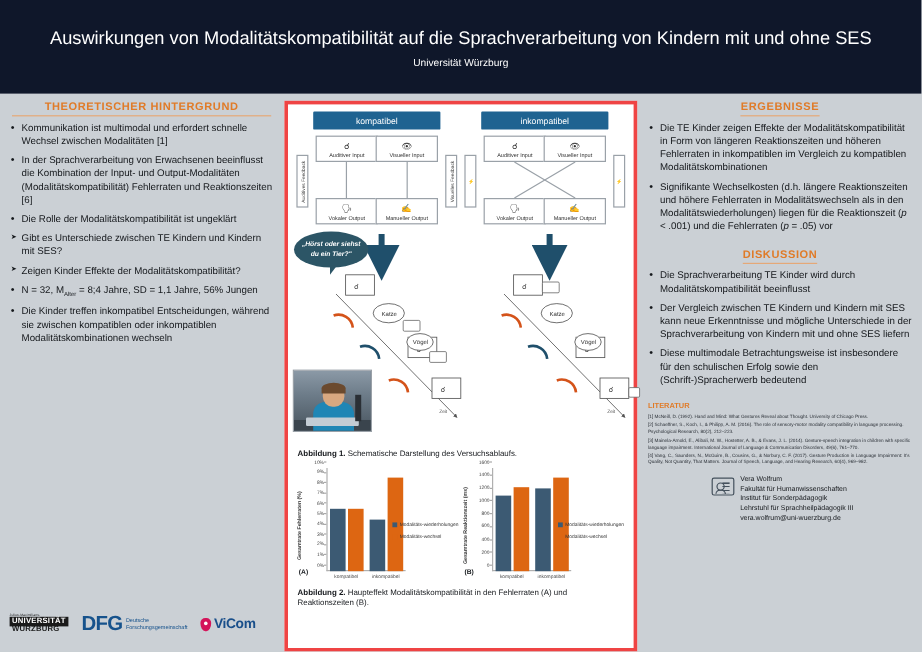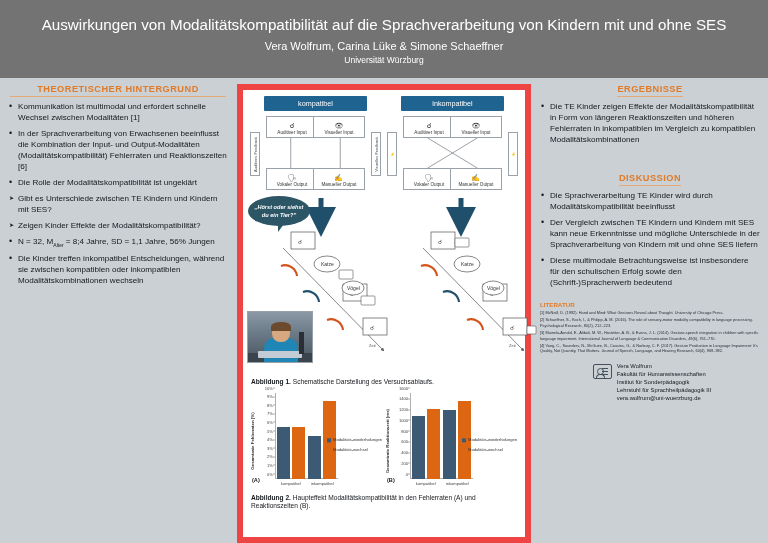--- a/index.html
+++ b/index.html
@@ -6,32 +6,32 @@
   body {
     width: 768px; height: 543px;
     font-family: "Liberation Sans", sans-serif;
     background: #ccd1d6;
     overflow: hidden;
   }
   .poster { position: relative; width: 768px; height: 543px; background: #cbd0d5; }
 
   
   .header {
-    height: 78px; background: #737373; color: #ffffff;
+    height: 78px; background: #0f172a; color: #ffffff;
     display: flex; flex-direction: column; align-items: center;
     justify-content: center; padding-top: 2px;
   }
   .header h1 { font-size: 15.2px; font-weight: 400; line-height: 1.32; text-align: center; }
   .header .authors { font-size: 11px; margin-top: 4px; font-weight: 400; }
   .header .affil { font-size: 8.5px; margin-top: 3px; font-weight: 400; }
 
   
   .body { display: flex; height: 465px; padding: 6px 4px 0 4px; gap: 5px; }
   .col-left  { width: 228px; display: flex; flex-direction: column; }
-  .col-mid   { width: 294px; background: #ffffff; border: 6px solid #ef4444; }
+  .col-mid   { width: 294px; background: #ffffff; border: 3px solid #ef4444; }
   .col-right { width: 228px; display: flex; flex-direction: column; align-items: center; }
 
   .sect-title {
     color: #e07b28; font-size: 9.2px; font-weight: bold; letter-spacing: .5px;
     text-align: center; padding-bottom: 2px; border-bottom: 1.3px solid #e5a877;
     margin: 0 6px 4px 6px;
   }
   ul.bullets { list-style: none; margin: 0 4px; }
   ul.bullets li {
     position: relative; padding-left: 10px; margin-bottom: 5px;
@@ -170,21 +170,20 @@
      background:#fff; border-radius:50%; }
   .logo-vicom .vt { font-size: 11.5px; font-weight: bold; color: #1a4f8a; letter-spacing: -.3px; }
 </style>
 </head>
 <body>
 
 <div class="poster">
 
   <div class="header">
     <h1>Auswirkungen von Modalitätskompatibilität auf die Sprachverarbeitung von Kindern mit und ohne SES</h1>
-    <div class="authors">Vera Wolfrum, Carina Lüke &amp; Simone Schaeffner</div>
     <div class="affil">Universität Würzburg</div>
   </div>
 
   <div class="body">
 
     <div class="col-left">
       <div class="sect-title">THEORETISCHER HINTERGRUND</div>
       <ul class="bullets">
         <li>Kommunikation ist multimodal und erfordert schnelle Wechsel zwischen Modalitäten [1]</li>
         <li>In der Sprachverarbeitung von Erwachsenen beeinflusst die Kombination der Input- und Output-Modalitäten (Modalitätskompatibilität) Fehlerraten und Reaktionszeiten [6]</li>
@@ -459,23 +458,28 @@
       <div class="caption">
         <b>Abbildung 2.</b>
         <span>Haupteffekt Modalitätskompatibilität in den Fehlerraten (A) und Reaktionszeiten (B).</span>
       </div>
     </div>
 
     <div class="col-right">
       <div class="sect-title">ERGEBNISSE</div>
       <ul class="bullets">
         <li>Die TE Kinder zeigen Effekte der Modalitätskompatibilität in Form von längeren Reaktionszeiten und höheren Fehlerraten in inkompatiblen im Vergleich zu kompatiblen Modalitätskombinationen</li>
+        <li>
+          Signifikante Wechselkosten (d.h. längere Reaktionszeiten und höhere Fehlerraten in
+          Modalitätswechseln als in den Modalitätswiederholungen) liegen für die Reaktionszeit
+          (<i>p</i> &lt; .001) und die Fehlerraten (<i>p</i> = .05) vor
+        </li>
       </ul>
 
-      <div class="sect-title" style="margin-top:23px">DISKUSSION</div>
+      <div class="sect-title" style="margin-top:8px">DISKUSSION</div>
       <ul class="bullets">
         <li>Die Sprachverarbeitung TE Kinder wird durch Modalitätskompatibilität beeinflusst</li>
         <li>Der Vergleich zwischen TE Kindern und Kindern mit SES kann neue Erkenntnisse und mögliche Unterschiede in der Sprachverarbeitung von Kindern mit und ohne SES liefern</li>
         <li>Diese multimodale Betrachtungsweise ist insbesondere für den schulischen Erfolg sowie den (Schrift-)Spracherwerb bedeutend</li>
       </ul>
 
       <div class="lit">
         <div class="lit-title">LITERATUR</div>
         <p>[1] McNeill, D. (1992). Hand and Mind: What Gestures Reveal about Thought. University of Chicago Press.</p>
         <p>[2] Schaeffner, S., Koch, I., &amp; Philipp, A. M. (2016). The role of sensory-motor modality compatibility in language processing. Psychological Research, 80(2), 212–223.</p>
@@ -491,13 +495,31 @@
           <p>Vera Wolfrum</p>
           <p>Fakultät für Humanwissenschaften</p>
           <p>Institut für Sonderpädagogik</p>
           <p>Lehrstuhl für Sprachheilpädagogik III</p>
           <p>vera.wolfrum@uni-wuerzburg.de</p>
         </div>
       </div>
     </div>
   </div>
 
+  <div class="logos">
+    <div class="logo-uw">
+      <div class="top">Julius-Maximilians-</div>
+      <div class="mid">UNIVERSITÄT</div>
+      <div class="bot">WÜRZBURG</div>
+    </div>
+    <div class="logo-dfg">
+      <div class="dfg">DFG</div>
+      <div class="sub">
+        <div>Deutsche</div>
+        <div>Forschungsgemeinschaft</div>
+      </div>
+    </div>
+    <div class="logo-vicom">
+      <div class="pin"></div>
+      <div class="vt">ViCom</div>
+    </div>
+  </div>
 </div>
 
 </body></html>

